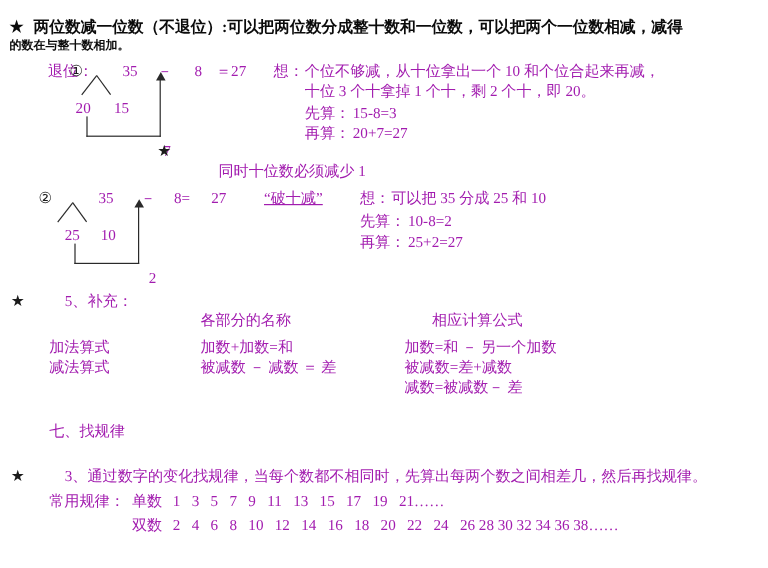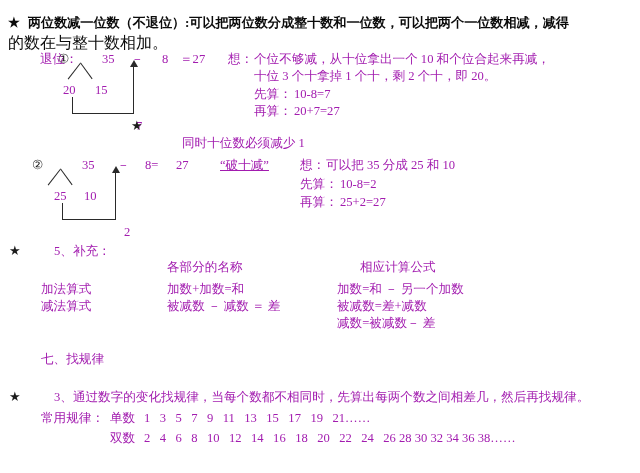--- a/index.html
+++ b/index.html
@@ -26,22 +26,22 @@
   .abs { position: absolute; white-space: pre; }
 
   
   .headline {
     font-weight: bold;
     font-size: 13.2px;
     letter-spacing: -0.1px;
     color: #0b0b0b;
   }
   .hl-line2 {
-    font-weight: normal;
-    font-size: 16px;
+    font-weight: bold;
+    font-size: 10px;
     color: #0b0b0b;
   }
 
   
   .body-txt { font-size: 12.6px; color: #a21caf; margin-left: 32px; }
   .star-big { font-size: 13px; }
 
   
   .circled { font-size: 12.6px; }
 
@@ -89,21 +89,21 @@
   <span class="abs body-txt" style="left:70px; top:51px;">35</span>
   <span class="abs body-txt" style="left:99px; top:51px;">－</span>
   <span class="abs body-txt" style="left:130px; top:51px;">8</span>
   <span class="abs body-txt" style="left:148px; top:51px;">＝27</span>
 
   <span class="abs body-txt" style="left:196px; top:51px;">想：</span>
   <span class="abs body-txt" style="left:222px; top:51px;">个位不够减，从十位拿出一个 10 和个位合起来再减，</span>
   <span class="abs body-txt" style="left:222px; top:68px;">十位 3 个十拿掉 1 个十，剩 2 个十，即 20。</span>
 
   <span class="abs body-txt" style="left:222px; top:86px;">先算：</span>
-  <span class="abs body-txt" style="left:262px; top:86px;">10-8=7</span>
+  <span class="abs body-txt" style="left:262px; top:86px;">15-8=3</span>
   <span class="abs body-txt" style="left:222px; top:103px;">再算：</span>
   <span class="abs body-txt" style="left:262px; top:103px;">20+7=27</span>
 
   <div class="diagram">
 
     <div class="leg" style="left:80px; top:63px; height:20px; transform: rotate(38deg);"></div>
 
     <div class="leg" style="left:80px; top:63px; height:20px; transform: rotate(-36deg);"></div>
   </div>
   <span class="abs body-txt" style="left:31px; top:82px;">20</span>

